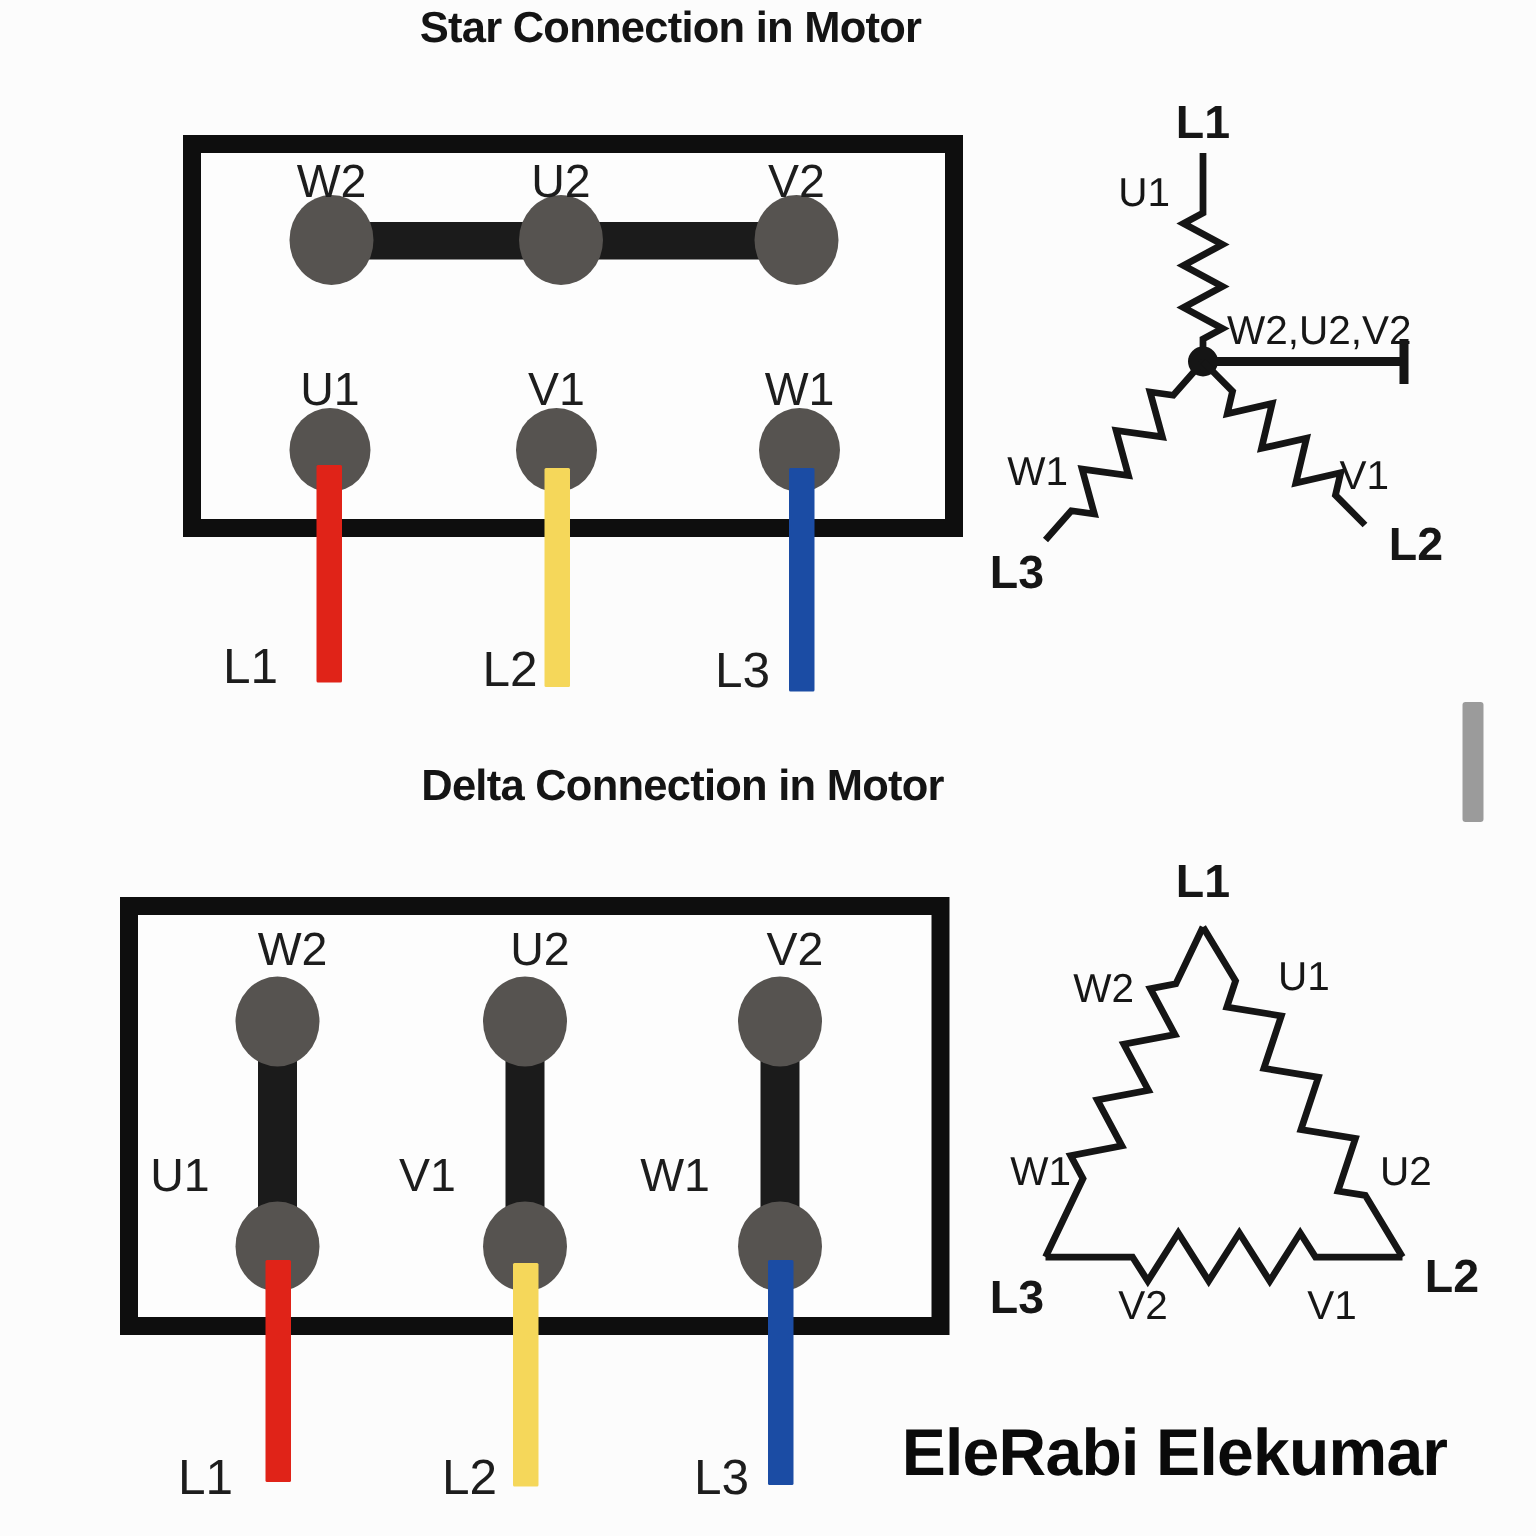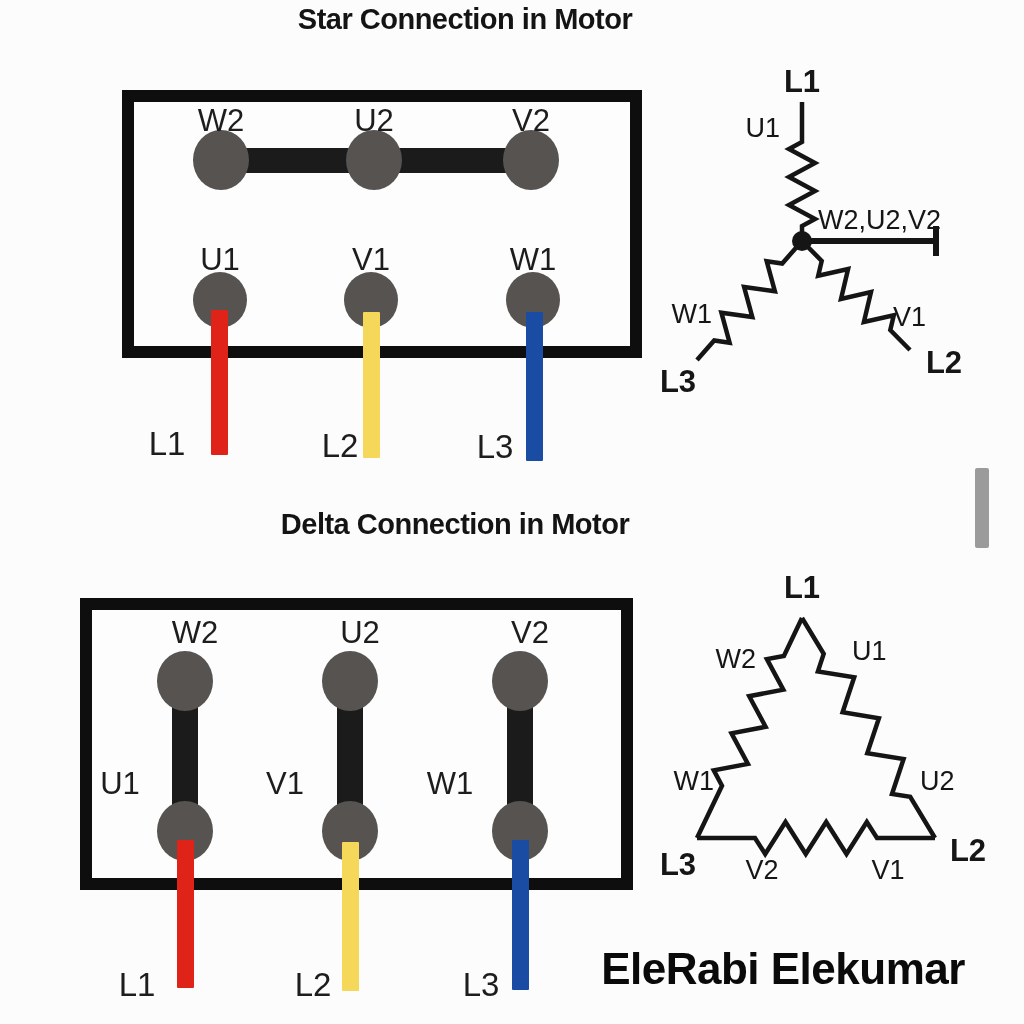--- a/index.html
+++ b/index.html
@@ -4,21 +4,21 @@
 <style>
   html,body{margin:0;padding:0;background:#ffffff;}
   .canvas{
     position:relative;width:1024px;height:1024px;overflow:hidden;
     background:#fcfcfc;font-family:"Liberation Sans",sans-serif;color:#161616;
   }
   .title{
     position:absolute;transform:translateX(-50%);white-space:nowrap;
     font-weight:700;font-size:29px;color:#141414;letter-spacing:-0.5px;
   }
-  .star-title{left:465px;top:3px;}
+  .star-title{left:447px;top:3px;}
   .delta-title{left:455px;top:508px;}
 
   .tbox{
     position:absolute;box-sizing:border-box;
     border:12px solid #0e0e0e;background:#fdfdfd;
   }
   .star-box{left:122px;top:90px;width:520px;height:268px;}
   .delta-box{left:80px;top:598px;width:553px;height:292px;}
 
   .term{position:absolute;width:56px;height:60px;border-radius:50%;}

